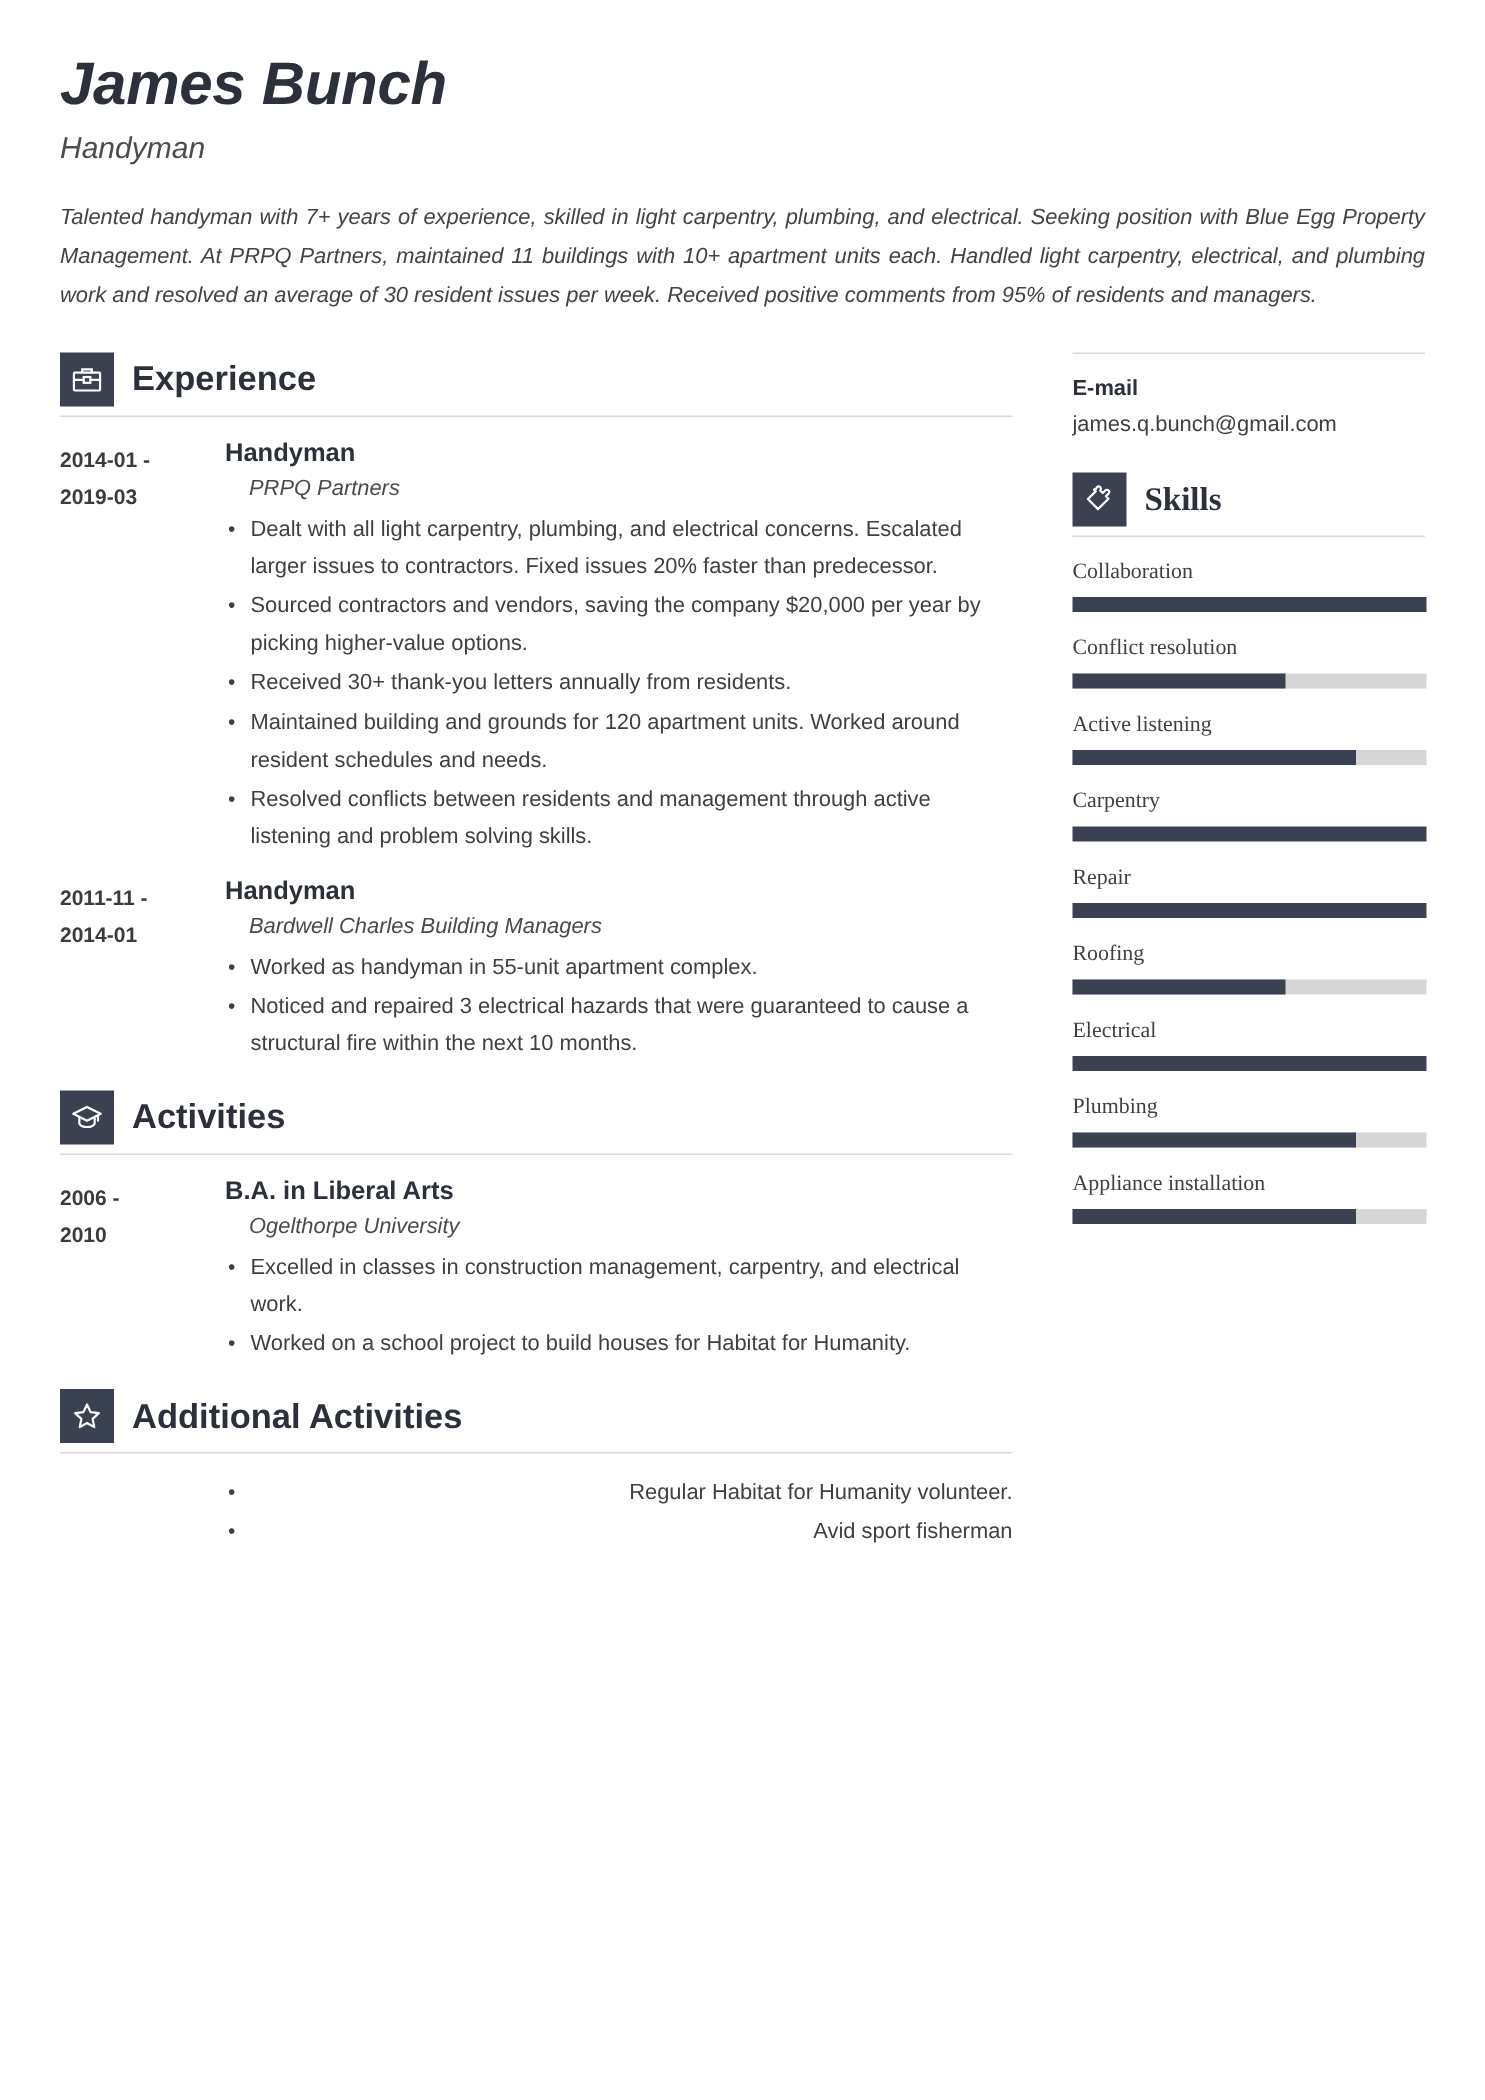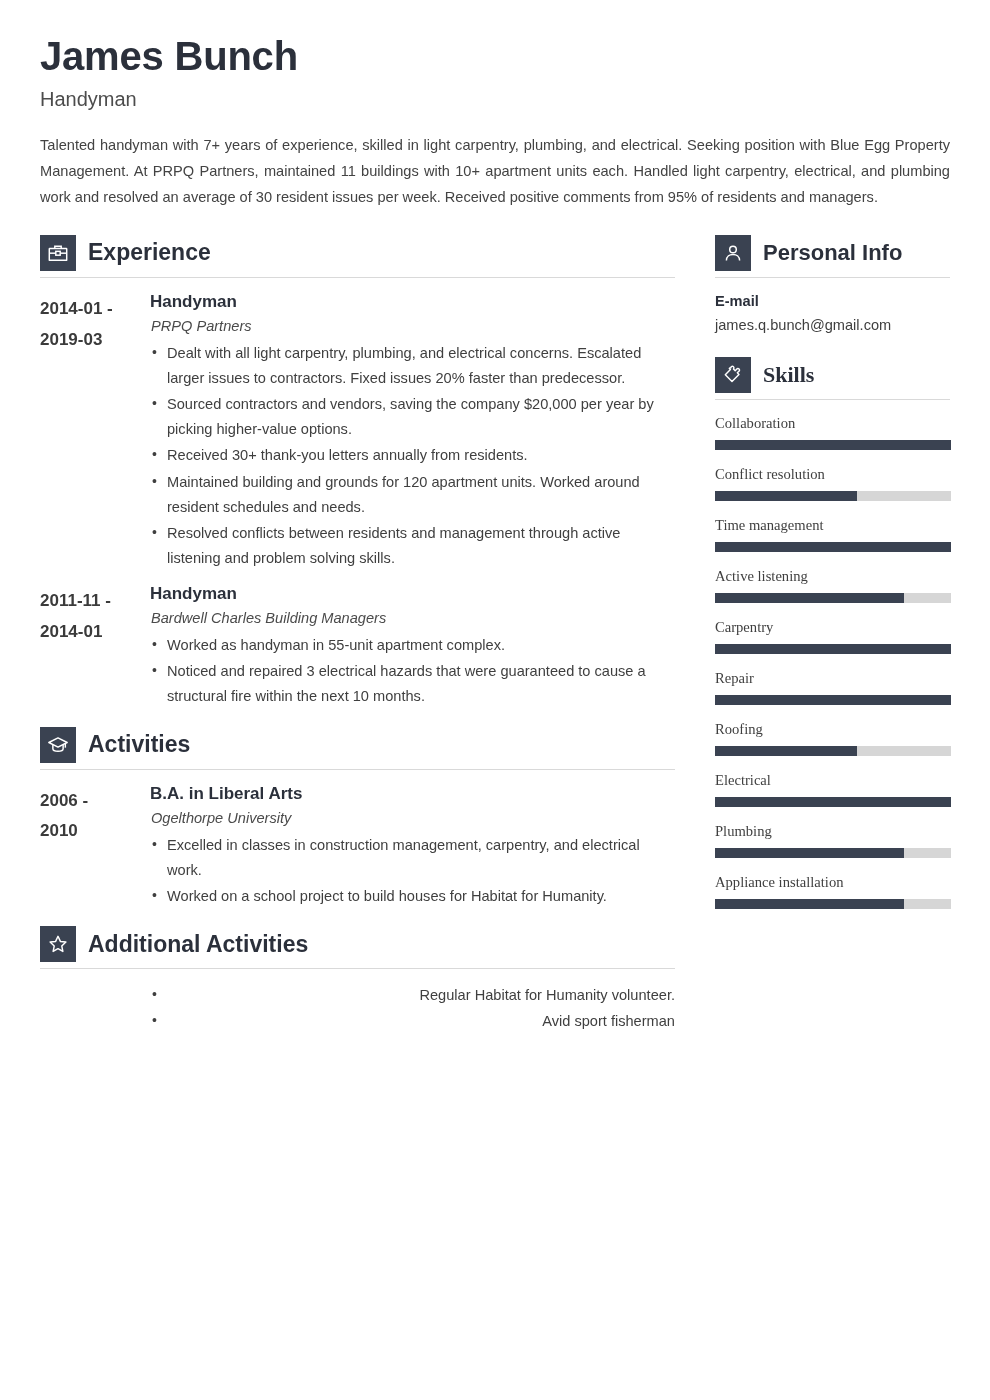--- a/index.html
+++ b/index.html
@@ -19,21 +19,21 @@
   }
 
   .page {
     width: 990px;
     height: 1400px;
     padding: 34px 40px 0 40px;
     position: relative;
   }
 
   
-  .header { margin-bottom: 23px; }
+  .header { margin-bottom: 23px; font-style: italic; }
   .full-name {
     font-size: 40px;
     font-weight: bold;
     color: #2b303b;
     letter-spacing: -0.2px;
     line-height: 1.12;
     margin: 0 0 8px 0;
   }
   .job-title {
     font-size: 20px;
@@ -93,39 +93,39 @@
   .col-right .section-title { font-size: 22px; }
 
   
   .entry {
     display: flex;
     margin-bottom: 12px;
   }
   .entry-dates {
     width: 110px;
     flex: 0 0 110px;
-    font-size: 17px;
+    font-size: 14px;
     font-weight: bold;
     color: #3b3b3b;
     line-height: 1.82;
     padding-top: 2px;
   }
   .entry-main { flex: 1 1 auto; }
   .entry-role {
     font-size: 17px;
     font-weight: bold;
     color: #2b303b;
     margin: 0 0 5px 0;
     line-height: 1.2;
   }
   .entry-org {
     font-size: 14.6px;
     font-style: italic;
     color: #4a4a4a;
-    margin: 0 0 5px 1px;
+    margin: 0 0 5px 16px;
     line-height: 1.3;
   }
   ul.bullets {
     list-style: none;
     margin: 0;
     padding: 0;
   }
   ul.bullets li {
     position: relative;
     padding-left: 17px;
@@ -293,29 +293,20 @@
         </div>
       </div>
 
     </div>
 
     <div class="col-gap"></div>
 
     <div class="col-right">
 
       <div class="section">
-        <div class="section-head">
-          <span class="sec-icon">
-            <svg width="22" height="22" viewBox="0 0 24 24" fill="none" stroke="#ffffff" stroke-width="1.6">
-              <circle cx="12" cy="8.2" r="3.6"></circle>
-              <path d="M4.8 20.2c0-4 3.2-6.6 7.2-6.6s7.2 2.6 7.2 6.6"></path>
-            </svg>
-          </span>
-          <span class="section-title">Personal Info</span>
-        </div>
         <div class="section-rule"></div>
 
         <div class="info-block">
           <div class="info-label">E-mail</div>
           <div class="info-value">james.q.bunch@gmail.com</div>
         </div>
       </div>
 
       <div class="section skills-section">
         <div class="section-head">
@@ -334,26 +325,20 @@
             <div class="skill-fill" style="width: 100%;"></div>
           </div>
         </div>
         <div class="skill">
           <div class="skill-name">Conflict resolution</div>
           <div class="skill-bar">
             <div class="skill-fill" style="width: 60%;"></div>
           </div>
         </div>
         <div class="skill">
-          <div class="skill-name">Time management</div>
-          <div class="skill-bar">
-            <div class="skill-fill" style="width: 100%;"></div>
-          </div>
-        </div>
-        <div class="skill">
           <div class="skill-name">Active listening</div>
           <div class="skill-bar">
             <div class="skill-fill" style="width: 80%;"></div>
           </div>
         </div>
         <div class="skill">
           <div class="skill-name">Carpentry</div>
           <div class="skill-bar">
             <div class="skill-fill" style="width: 100%;"></div>
           </div>

